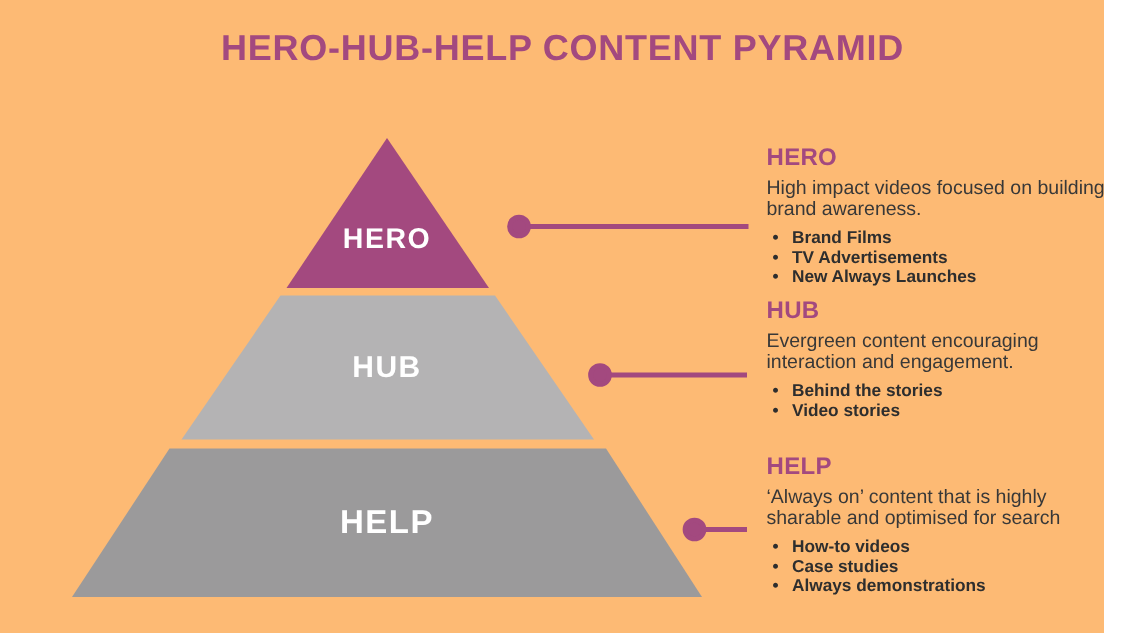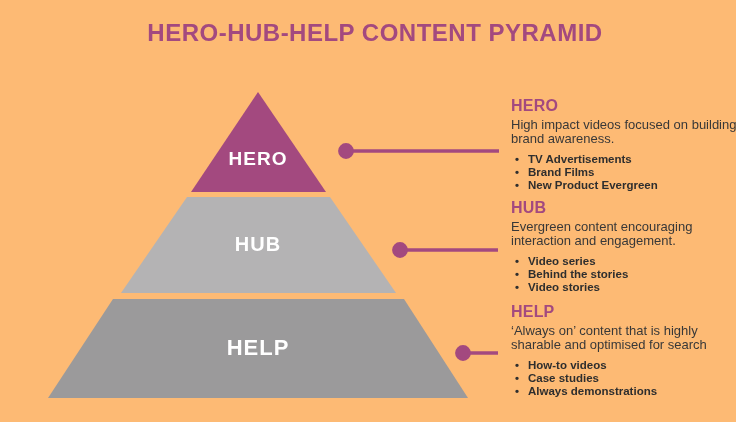--- a/index.html
+++ b/index.html
@@ -96,31 +96,30 @@
 
       <line x1="463" y1="353" x2="498" y2="353"></line>
       <circle cx="463" cy="353" r="6.2"></circle>
     </g>
   </svg>
 
   <div class="section" id="sec-hero">
     <h3>HERO</h3>
     <p>High impact videos focused on building brand awareness.</p>
     <ul>
+      <li>Brand Films</li>
       <li>TV Advertisements</li>
-      <li>Brand Films</li>
-      <li>New Product Evergreen</li>
+      <li>New Always Launches</li>
     </ul>
   </div>
 
   <div class="section" id="sec-hub">
     <h3>HUB</h3>
     <p>Evergreen content encouraging interaction and engagement.</p>
     <ul>
-      <li>Video series</li>
       <li>Behind the stories</li>
       <li>Video stories</li>
     </ul>
   </div>
 
   <div class="section" id="sec-help">
     <h3>HELP</h3>
     <p>‘Always on’ content that is highly sharable and optimised for search</p>
     <ul>
       <li>How-to videos</li>

